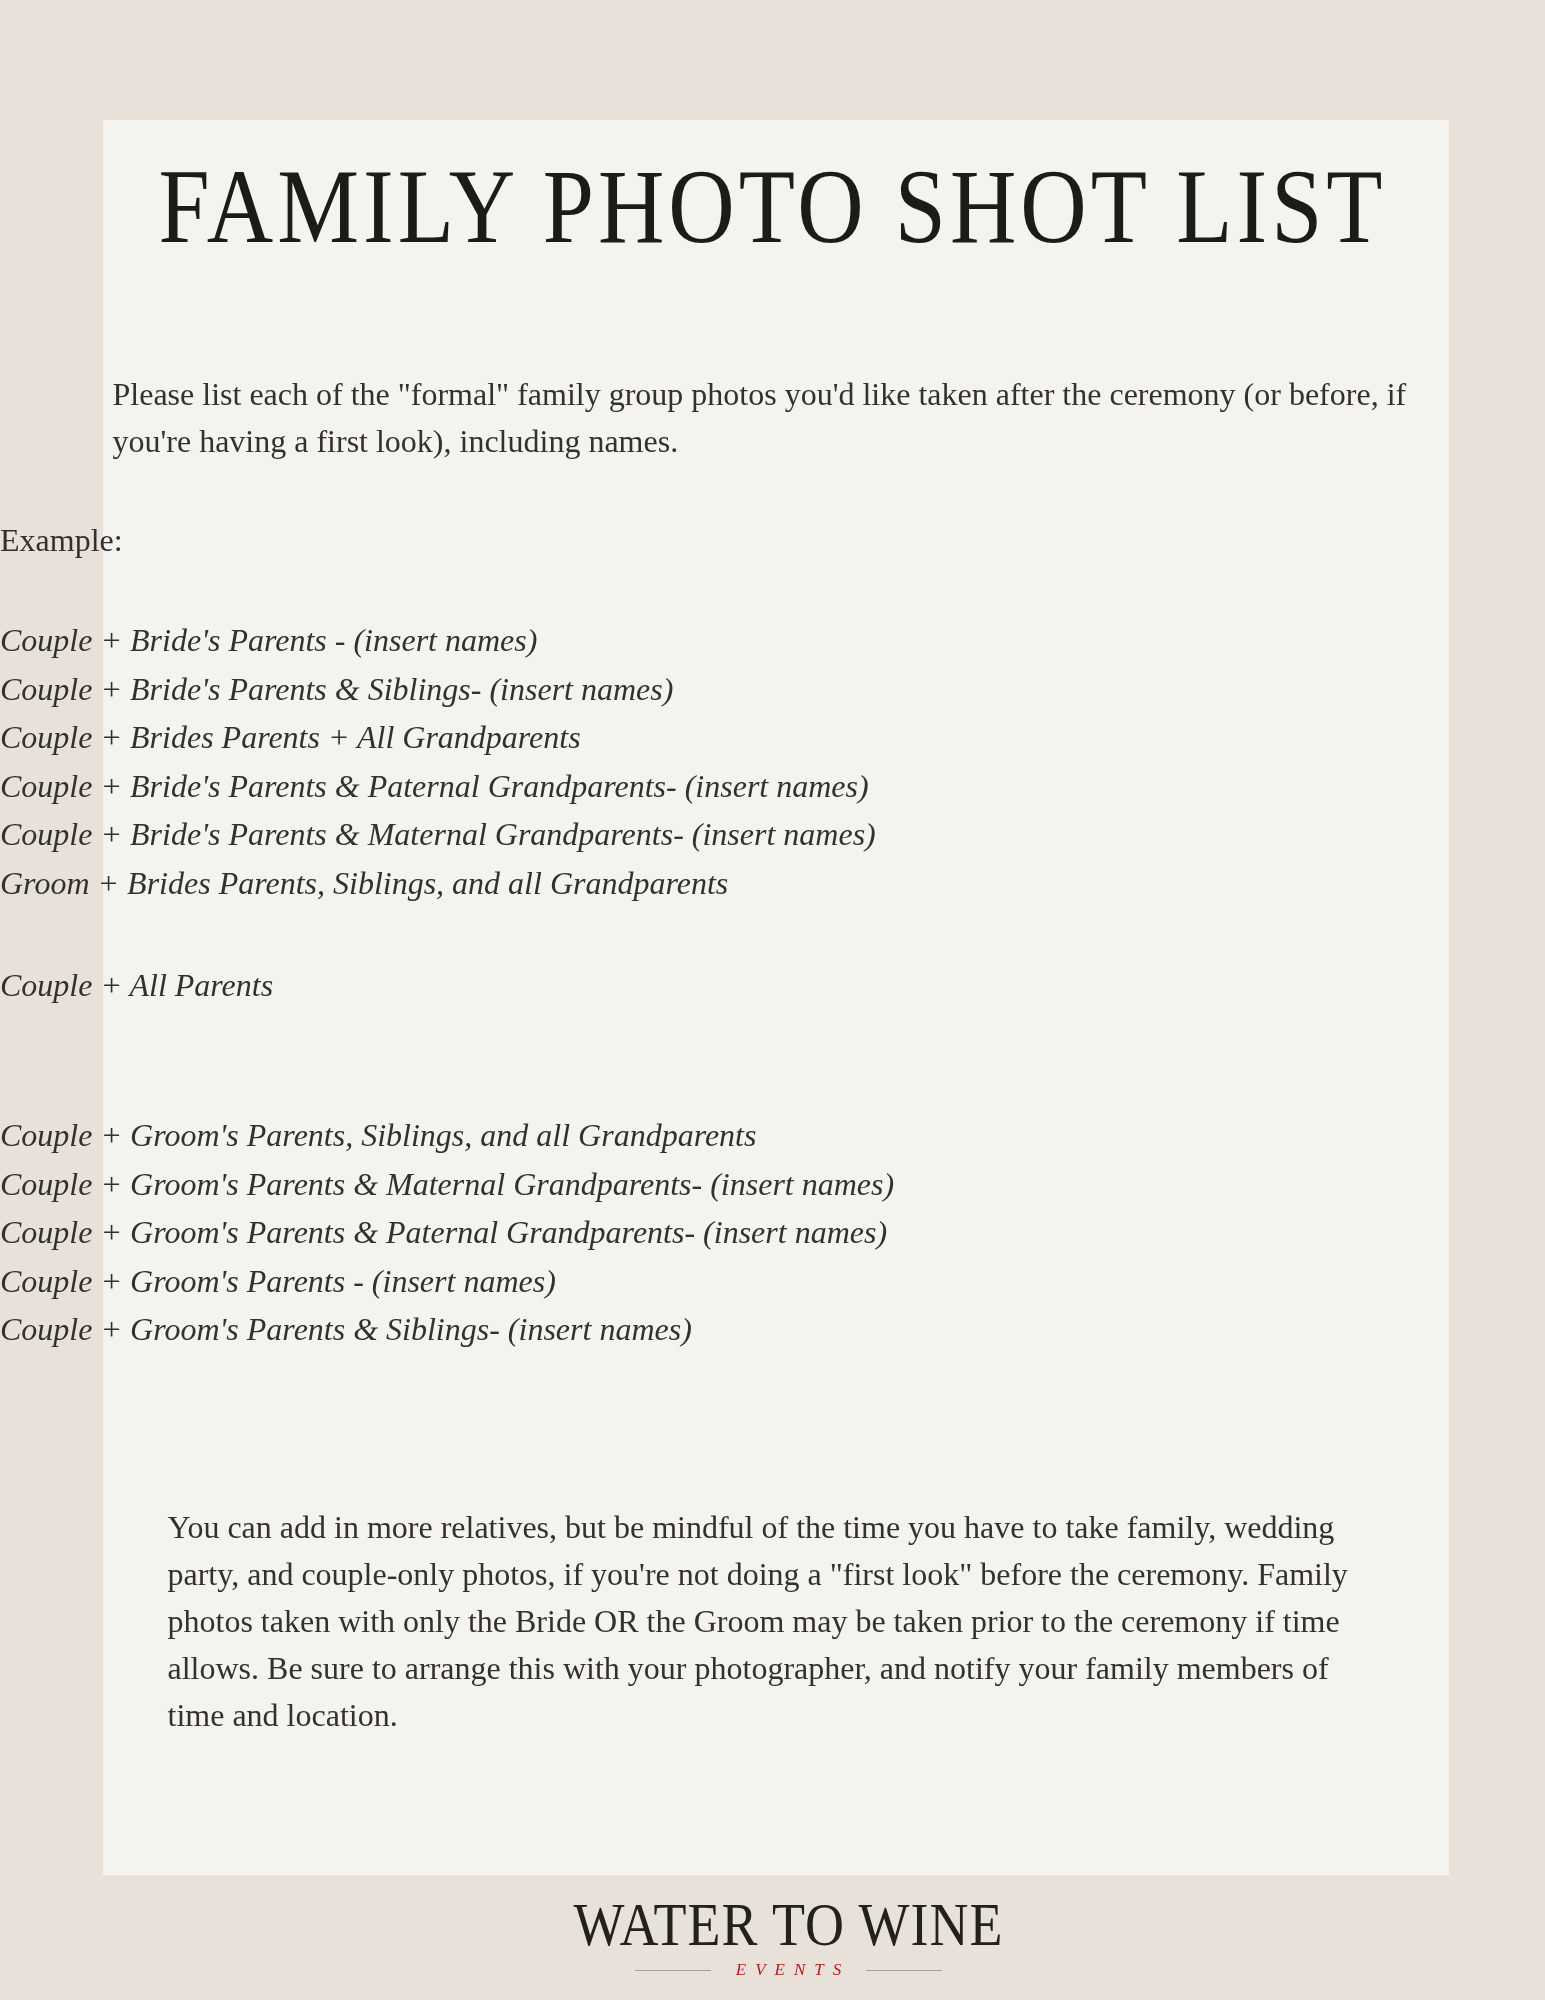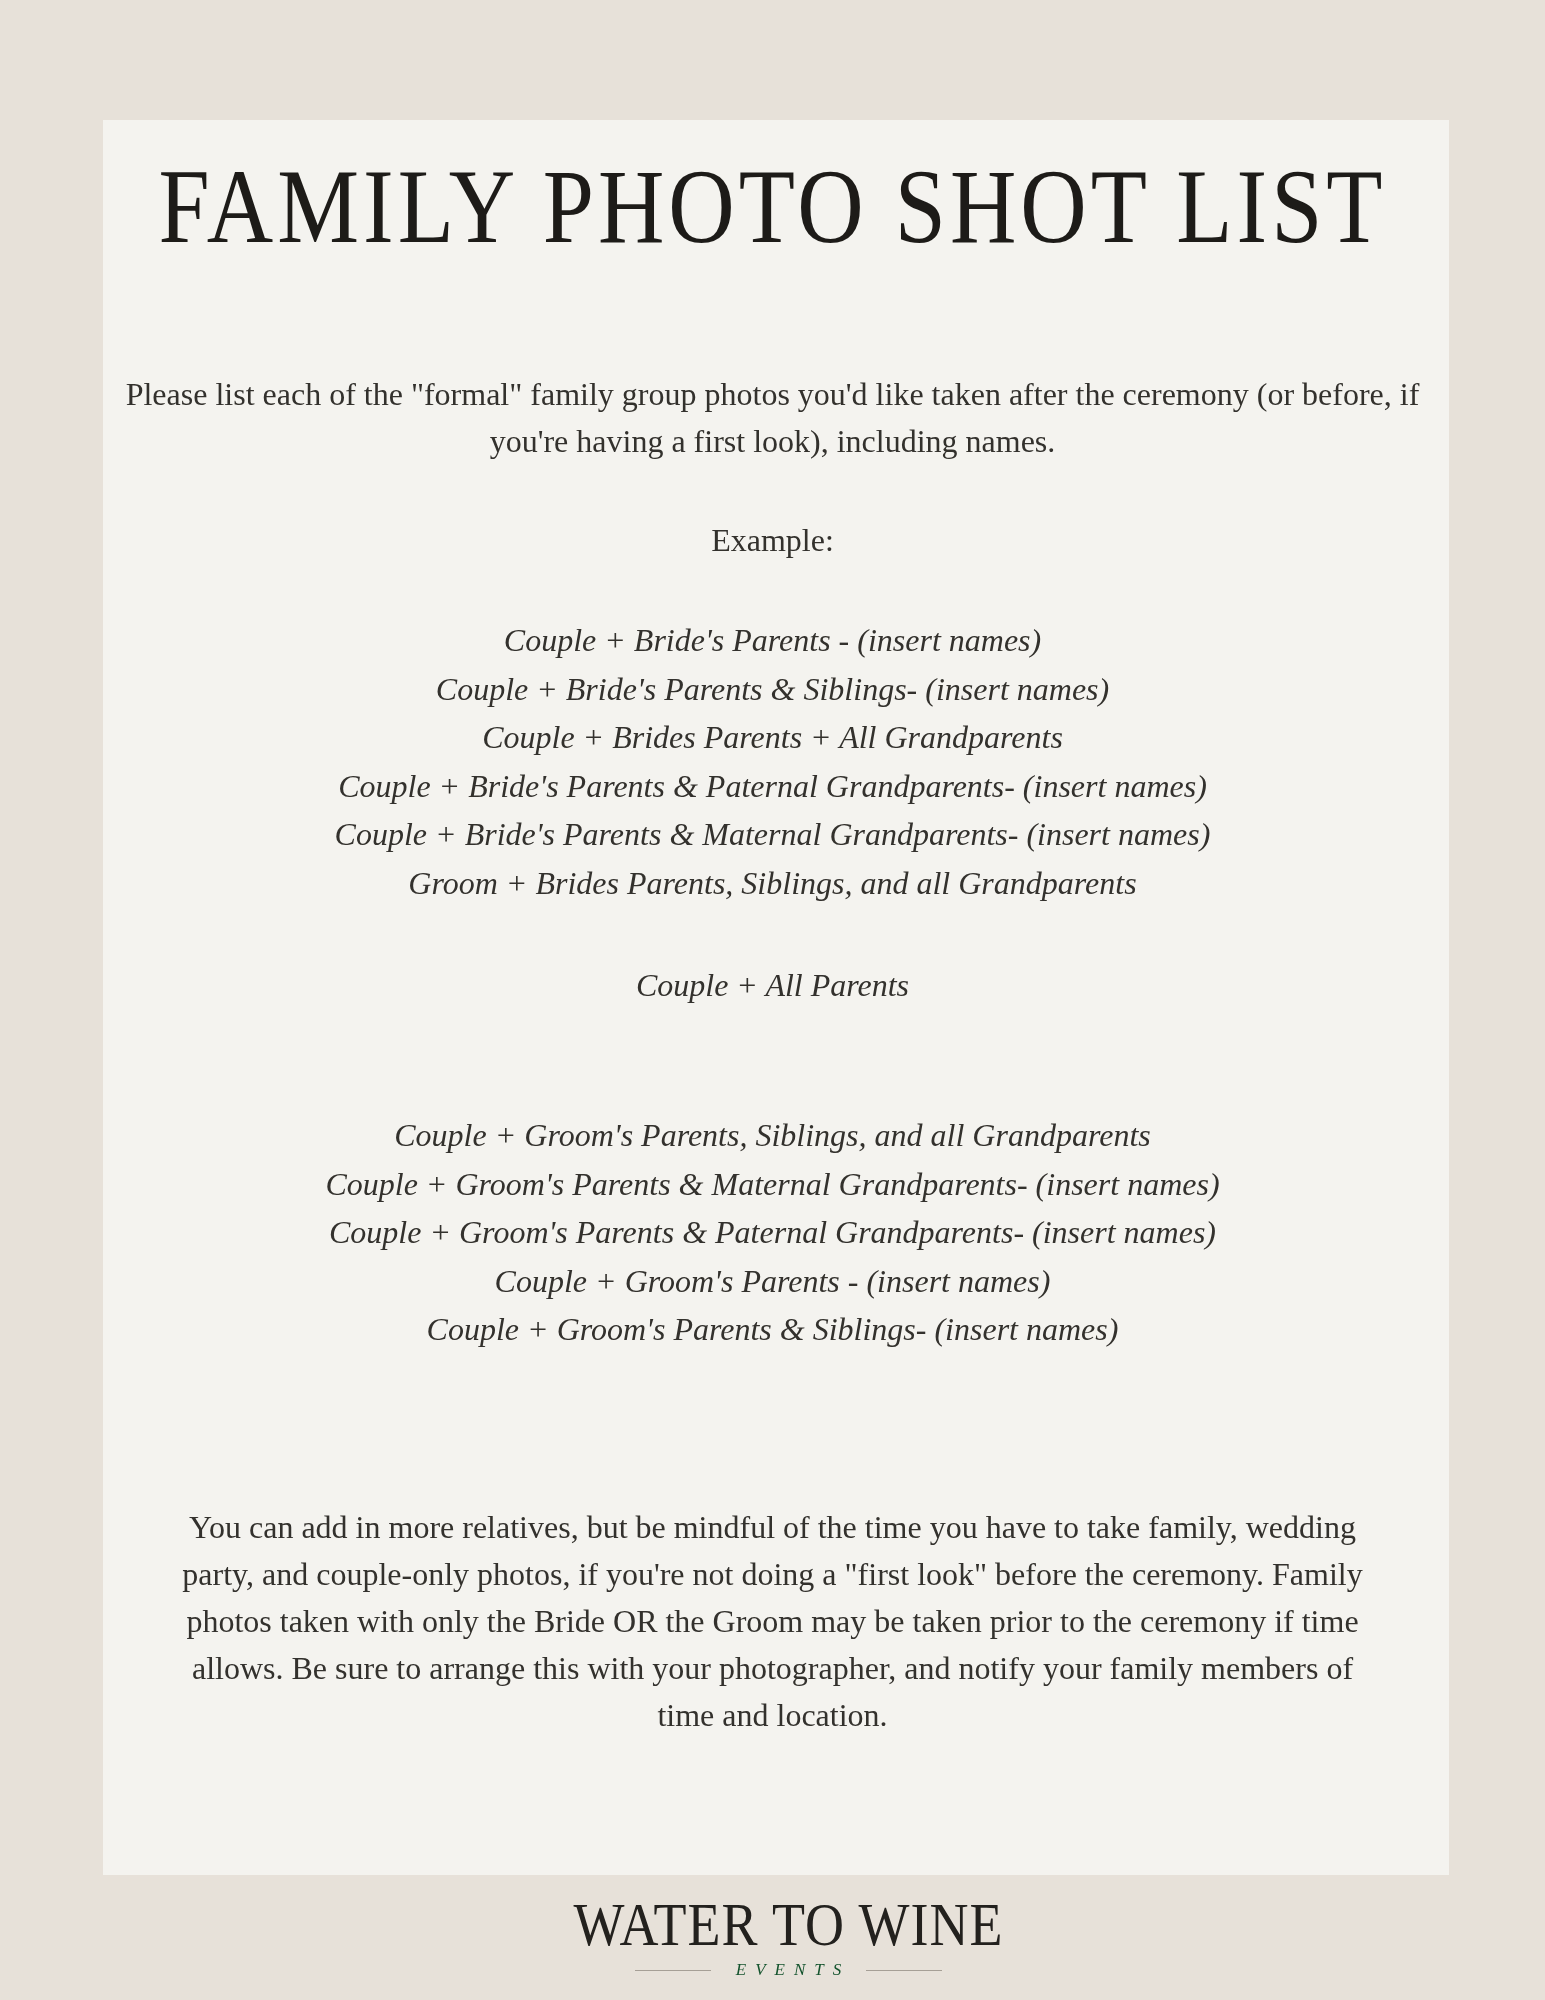--- a/index.html
+++ b/index.html
@@ -36,21 +36,20 @@
     color: #1d1b18;
     transform: scaleY(1.16);
     transform-origin: center;
     margin: 0;
     white-space: nowrap;
   }
   .textblock {
     position: absolute;
     left: 0;
     width: 100%;
-    text-align: center;
     font-size: 32px;
     color: #33312d;
   }
   .intro {
     top: 371px;
     line-height: 47px;
   }
   .intro-inner {
     max-width: 1320px;
     margin: 0 auto;
@@ -101,21 +100,21 @@
   }
   .tagline-rule {
     width: 76px;
     height: 1px;
     background: #a69f96;
   }
   .tagline {
     font-size: 17px;
     font-style: italic;
     letter-spacing: 9px;
-    color: #14532d;
+    color: #b91c1c;
     text-indent: 9px; 
     white-space: nowrap;
   }
 </style>
 </head>
 <body>
 
 <div class="panel"></div>
 
 <h1 class="page-title">FAMILY PHOTO SHOT LIST</h1>

